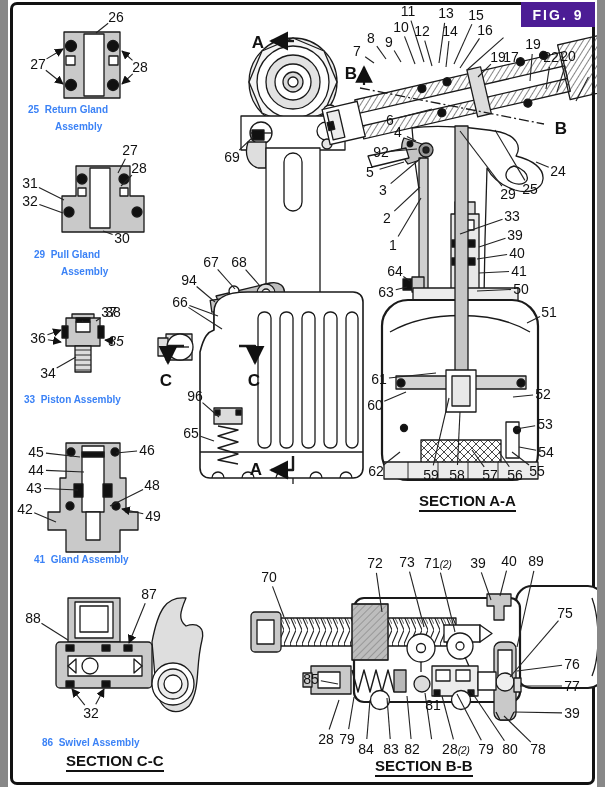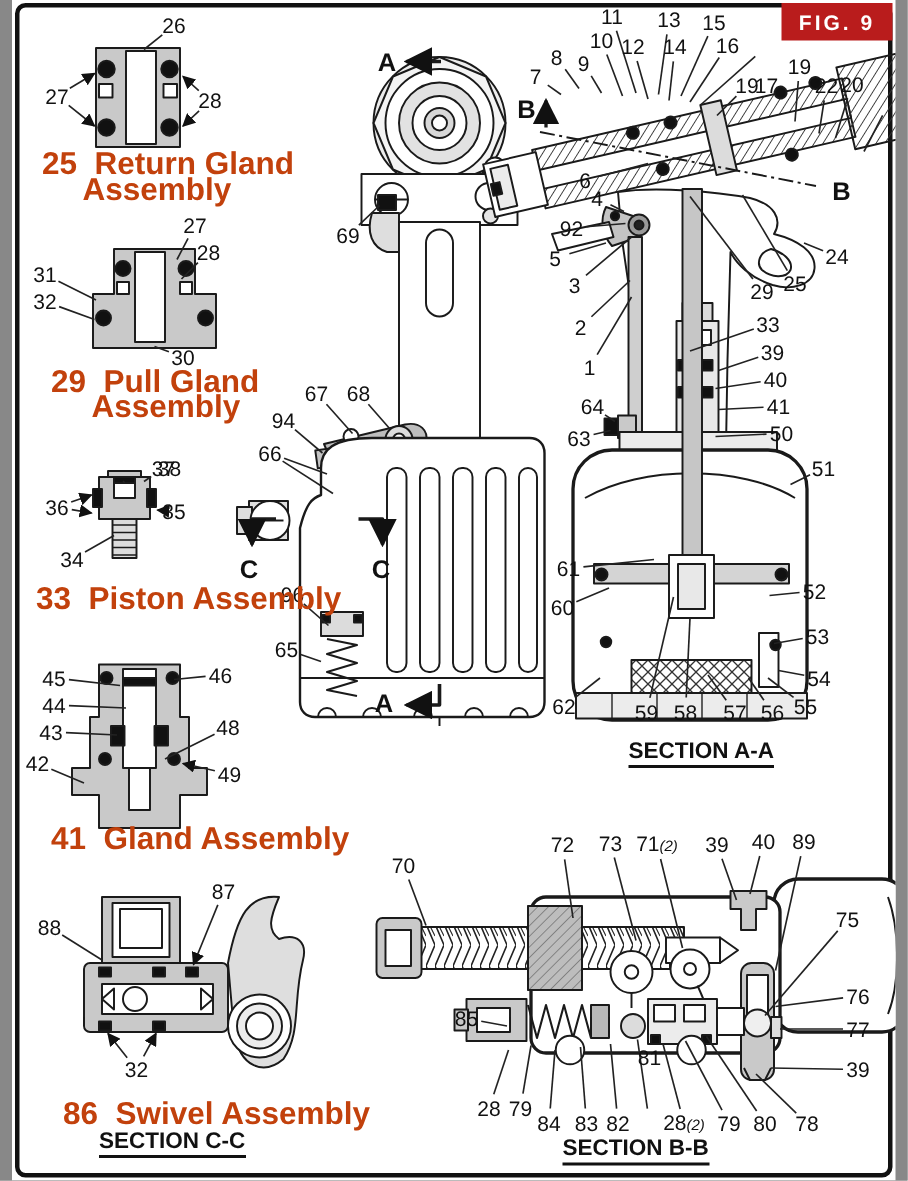--- a/index.html
+++ b/index.html
@@ -1,25 +1,25 @@
 <!DOCTYPE html>
 <html><head>
 <meta charset="utf-8">
 <style>
   html,body{margin:0;padding:0;background:#888;}
   .canvas{position:relative;width:589px;height:787px;background:#fff;font-family:"Liberation Sans",sans-serif;overflow:hidden;margin:0 auto;}
   .frame{position:absolute;left:2px;top:2px;right:2px;bottom:2px;border:3px solid #111;border-radius:7px;pointer-events:none;}
-  .fig-box{position:absolute;right:2px;top:2px;width:74px;height:25px;background:#b91c1c;color:#fff;font-weight:bold;font-size:14px;display:flex;align-items:center;justify-content:center;letter-spacing:2px;z-index:6;}
+  .fig-box{position:absolute;right:2px;top:2px;width:74px;height:25px;background:#4c1d95;color:#fff;font-weight:bold;font-size:14px;display:flex;align-items:center;justify-content:center;letter-spacing:2px;z-index:6;}
   svg.art{position:absolute;left:0;top:0;z-index:1;}
   svg.leaders{position:absolute;left:0;top:0;z-index:2;pointer-events:none;}
   .callout-layer{position:absolute;left:0;top:0;width:100%;height:100%;z-index:3;}
   .callout{position:absolute;transform:translate(-50%,-50%);font-size:14px;color:#111;line-height:1;white-space:nowrap;}
   .callout.big{font-weight:bold;font-size:17px;}
   .callout i{font-style:italic;font-size:10px;}
-  .asm-title{position:absolute;font-weight:bold;font-size:21px;color:#c2410c;line-height:17px;white-space:nowrap;z-index:4;}
+  .asm-title{position:absolute;font-weight:bold;font-size:10px;color:#3b82f6;line-height:17px;white-space:nowrap;z-index:4;}
   .asm-title .ind{display:block;margin-left:27px;}
   .sec-title{position:absolute;font-weight:bold;font-size:15px;color:#111;border-bottom:2px solid #111;padding-bottom:1px;white-space:nowrap;z-index:4;}
   .watermark{position:absolute;left:157px;top:385px;font-size:29px;color:#9e9e9e;opacity:.72;letter-spacing:1px;z-index:5;white-space:nowrap;}
 </style>
 </head>
 <body>
 
 <div class="canvas">
 
   <svg class="art" width="605" height="787" viewBox="0 0 605 787">
@@ -383,21 +383,21 @@
       <span class="callout" style="left: 30px; top: 64px;">27</span>
       <span class="callout" style="left: 132px; top: 67px;">28</span>
       <span class="callout" style="left: 122px; top: 150px;">27</span>
       <span class="callout" style="left: 131px; top: 168px;">28</span>
       <span class="callout" style="left: 22px; top: 183px;">31</span>
       <span class="callout" style="left: 22px; top: 201px;">32</span>
       <span class="callout" style="left: 114px; top: 238px;">30</span>
       <span class="callout" style="left: 69px; top: 312px; margin-left: 36px;">38</span>
       <span class="callout" style="left: 101px; top: 312px;">37</span>
       <span class="callout" style="left: 30px; top: 338px;">36</span>
-      <span class="callout" style="left: 108px; top: 341px;">35</span>
+      <span class="callout" style="left: 108px; top: 341px; font-style: italic;">35</span>
       <span class="callout" style="left: 40px; top: 373px;">34</span>
       <span class="callout" style="left: 28px; top: 452px;">45</span>
       <span class="callout" style="left: 28px; top: 470px;">44</span>
       <span class="callout" style="left: 26px; top: 488px;">43</span>
       <span class="callout" style="left: 17px; top: 509px;">42</span>
       <span class="callout" style="left: 139px; top: 450px;">46</span>
       <span class="callout" style="left: 144px; top: 485px;">48</span>
       <span class="callout" style="left: 145px; top: 516px;">49</span>
       <span class="callout" style="left: 25px; top: 618px;">88</span>
       <span class="callout" style="left: 141px; top: 594px;">87</span>

